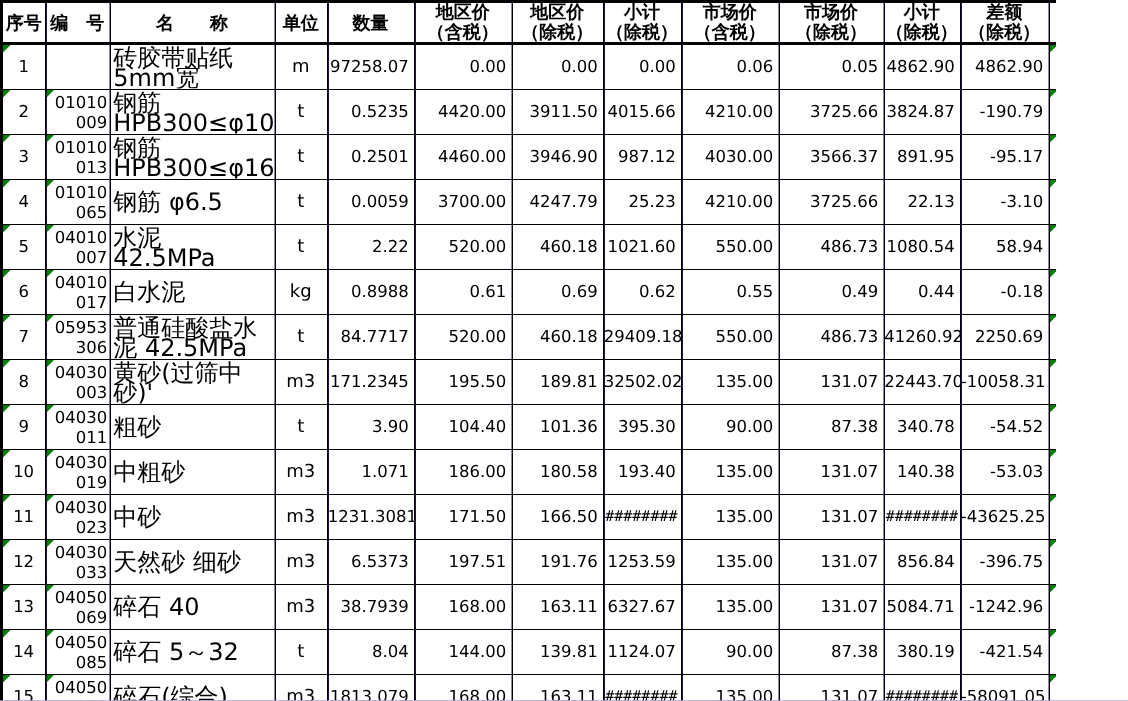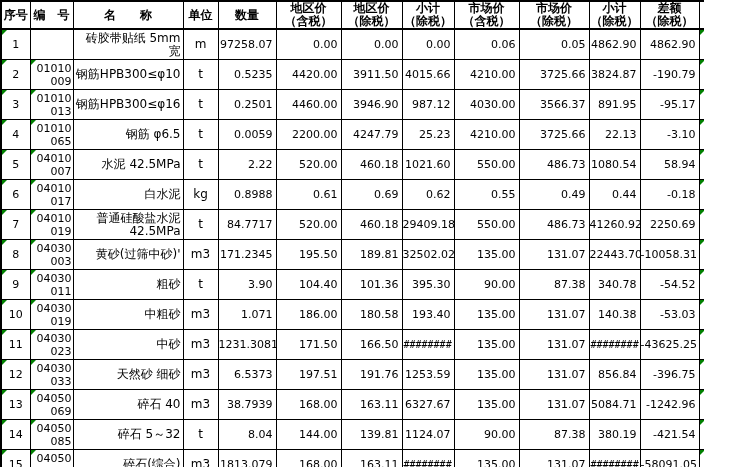--- a/index.html
+++ b/index.html
@@ -27,21 +27,21 @@
     text-align:center;
     white-space:pre-line;
     height:26px;
     border-bottom:2px solid #000000;
   }
   tbody td{height:29px;}
   td .val{display:block;line-height:13px;}
   
   td.c0 .val{font-size:11px;text-align:center;}
   td.c1 .val{font-size:11px;text-align:right;word-break:break-all;padding:0 1px;}
-  td.c2 .val{font-size:12px;text-align:right;padding:0 2px;}
+  td.c2 .val{font-size:16px;text-align:left;padding:0 2px;}
   td.c3 .val{font-size:12px;text-align:center;}
   td.c4 .val,td.c5 .val,td.c6 .val,td.c7 .val,td.c8 .val,
   td.c9 .val,td.c10 .val,td.c11 .val{
     font-size:11px;text-align:right;padding-right:3px;white-space:nowrap;
   }
   td.c12 .val{font-size:12px;text-align:center;}
   
   td.overflowed .val{
     font-family:"DejaVu Sans Mono","Liberation Mono",monospace;
     font-size:10px;
@@ -247,21 +247,21 @@
           <td class="c2">
             <span class="val">钢筋 φ6.5</span>
           </td>
           <td class="c3">
             <span class="val">t</span>
           </td>
           <td class="c4">
             <span class="val">0.0059</span>
           </td>
           <td class="c5">
-            <span class="val">2200.00</span>
+            <span class="val">3700.00</span>
           </td>
           <td class="c6">
             <span class="val">4247.79</span>
           </td>
           <td class="c7">
             <span class="val">25.23</span>
           </td>
           <td class="c8">
             <span class="val">4210.00</span>
           </td>
@@ -367,21 +367,21 @@
             <span class="val">13</span>
           </td>
         </tr>
         <tr>
           <td class="c0">
             <span class="tri"></span>
             <span class="val">7</span>
           </td>
           <td class="c1">
             <span class="tri"></span>
-            <span class="val">04010019</span>
+            <span class="val">05953306</span>
           </td>
           <td class="c2">
             <span class="val">普通硅酸盐水泥 42.5MPa</span>
           </td>
           <td class="c3">
             <span class="val">t</span>
           </td>
           <td class="c4">
             <span class="val">84.7717</span>
           </td>

